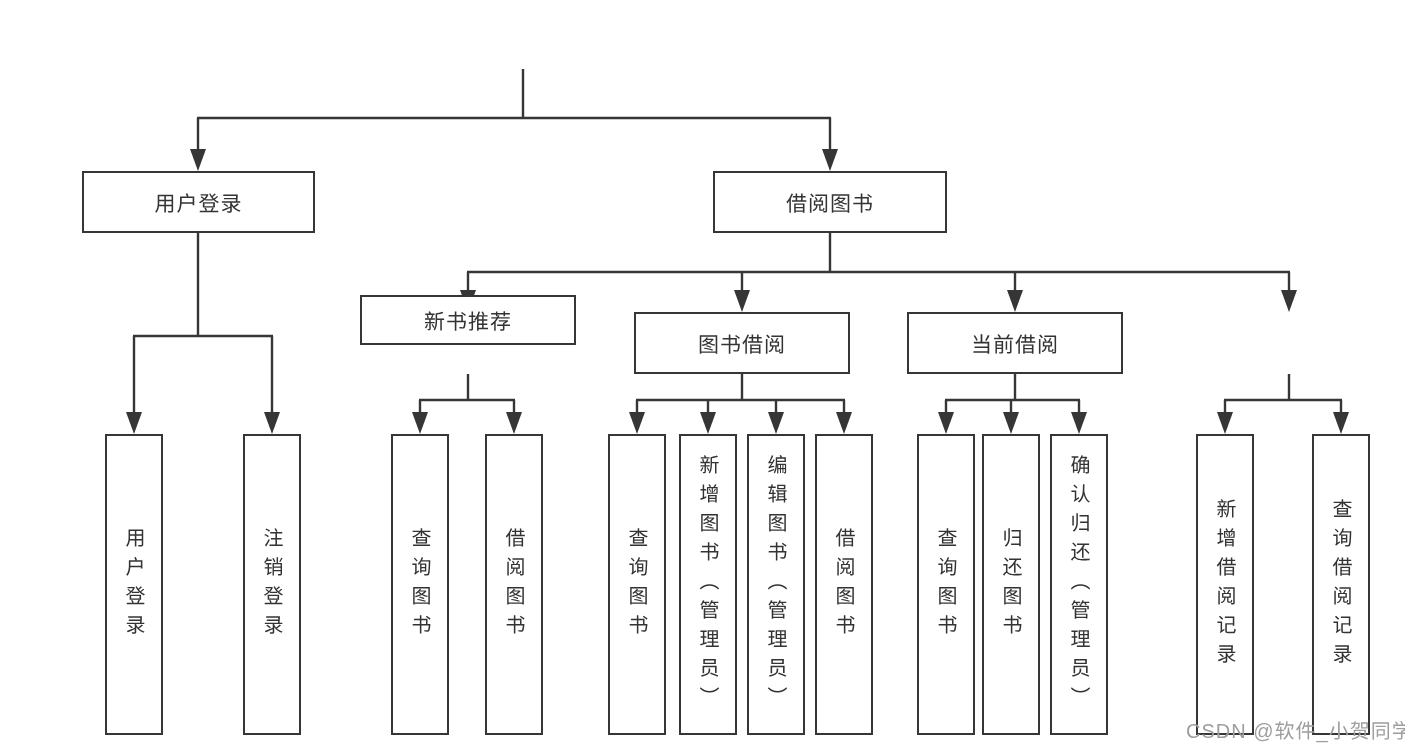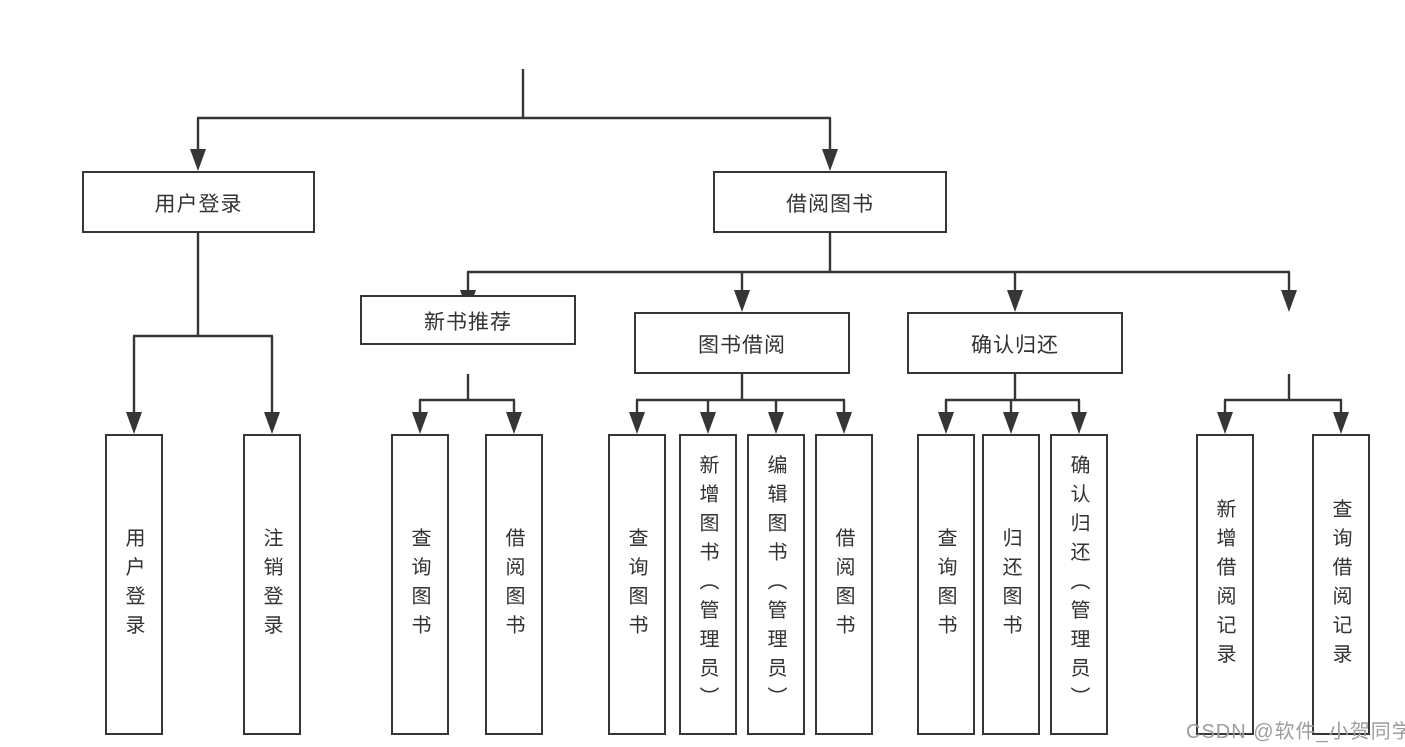--- a/index.html
+++ b/index.html
@@ -107,21 +107,21 @@
     <span>借阅图书</span>
   </div>
 
   <div class="node h" style="left:360px; top:295px; width:216px; height:50px;">
     <span>新书推荐</span>
   </div>
   <div class="node h" style="left:634px; top:312px; width:216px; height:62px;">
     <span>图书借阅</span>
   </div>
   <div class="node h" style="left:907px; top:312px; width:216px; height:62px;">
-    <span>确认归还</span>
+    <span>当前借阅</span>
   </div>
 
   <div class="node v" style="left:105px; top:434px; width:58px; height:301px;">
     <span>用户登录</span>
   </div>
   <div class="node v" style="left:243px; top:434px; width:58px; height:301px;">
     <span>注销登录</span>
   </div>
 
   <div class="node v" style="left:391px; top:434px; width:58px; height:301px;">

